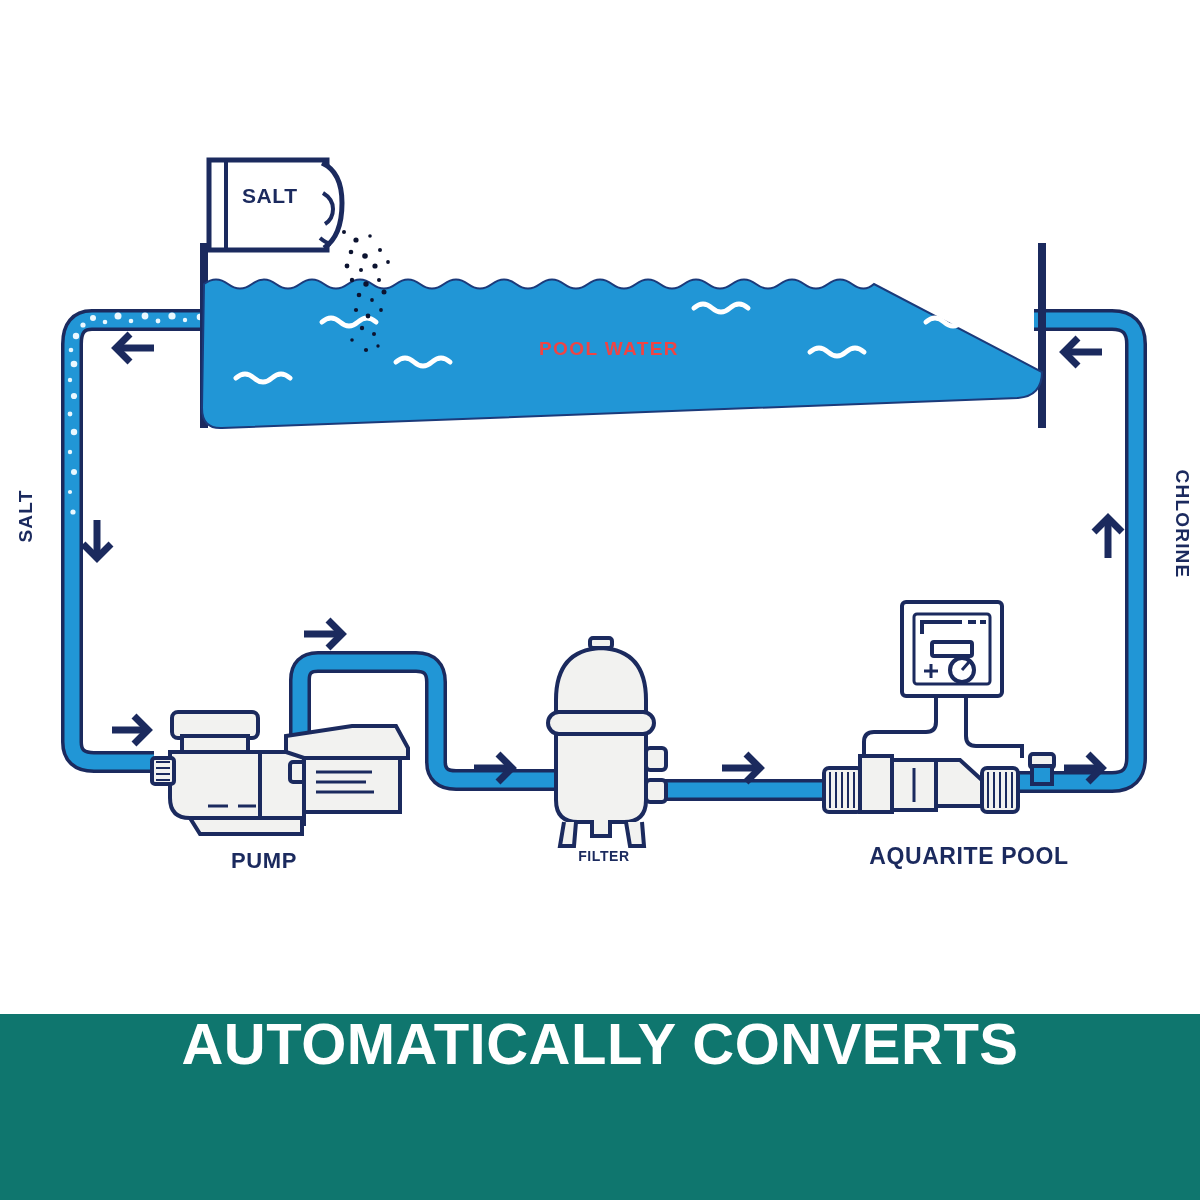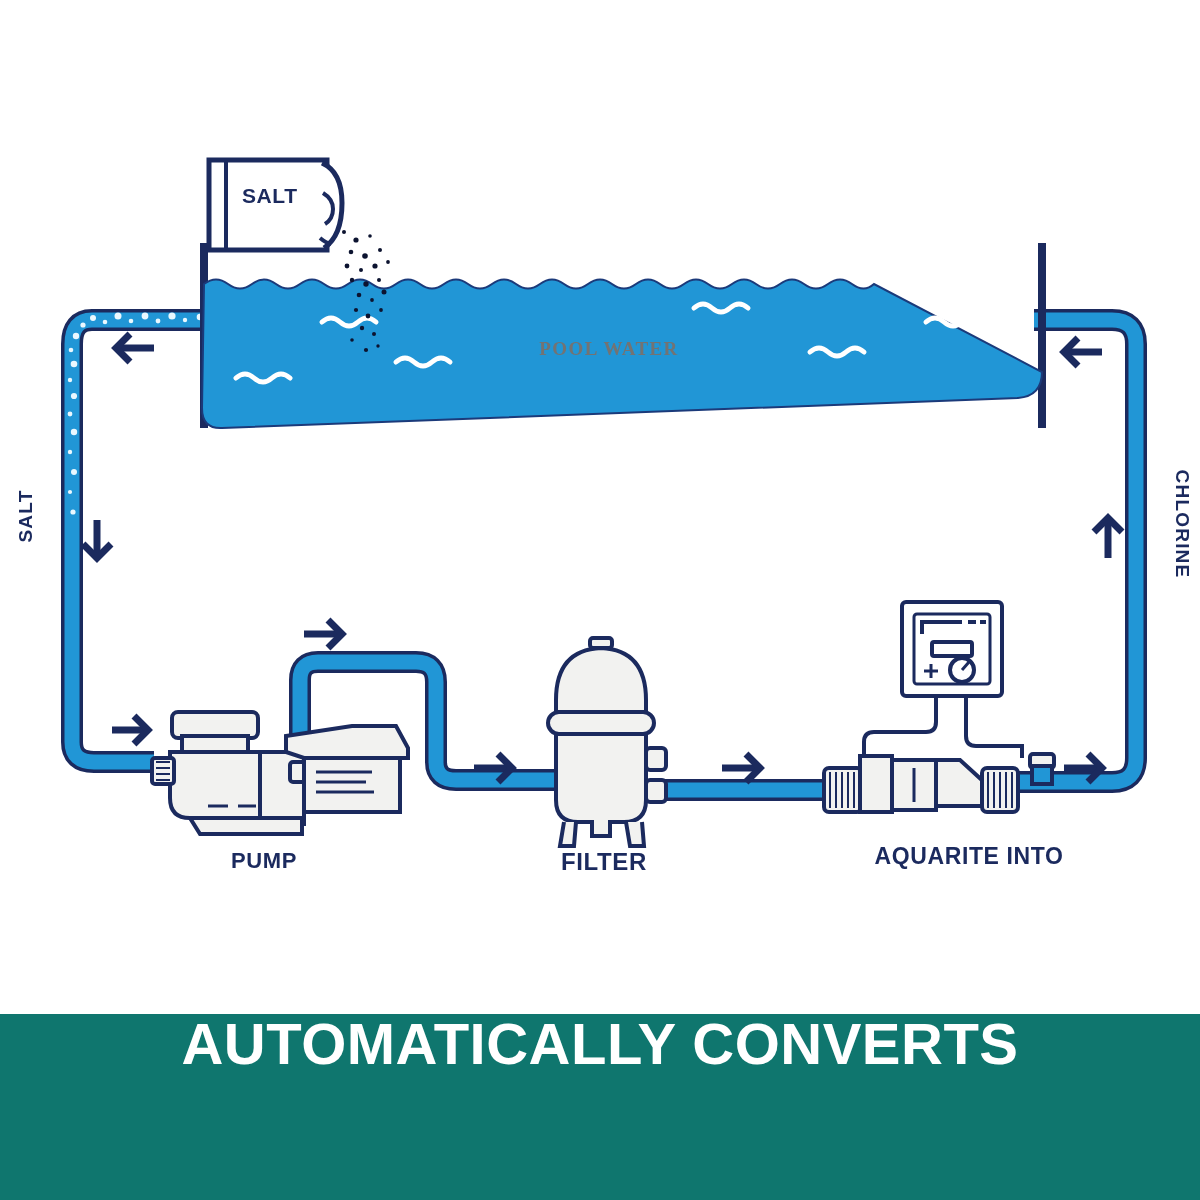--- a/index.html
+++ b/index.html
@@ -41,31 +41,30 @@
   .label {
     position: absolute;
     color: #1b2a5e;
     font-family: "Liberation Sans", sans-serif;
     font-weight: bold;
     text-align: center;
     white-space: nowrap;
     letter-spacing: 0.6px;
   }
   #label-pump { left: 160px; top: 848px; width: 200px; font-size: 22px; }
-  #label-filter { left: 505px; top: 848px; width: 190px; font-size: 24px; }
+  #label-filter { left: 505px; top: 848px; width: 190px; font-size: 14px; }
   #label-aquarite {
     left: 780px; top: 842px; width: 370px; font-size: 23px; line-height: 1.25;
   }
   #label-salt-bag {
     left: 238px; top: 184px; width: 80px; font-size: 21px; text-align: left;
   }
   #label-pool-water {
-    left: 505px; top: 338px; width: 200px; font-size: 19px; color: #737373;
+    left: 505px; top: 338px; width: 200px; font-size: 19px; color: #ef4444;
     letter-spacing: 1.4px;
-    font-family: Liberation Serif, serif;
   }
   #label-salt-pipe {
     left: -18px; top: 505px; width: 80px; font-size: 19px;
     transform: rotate(-90deg); letter-spacing: 1.2px;
   }
   #label-chlorine-pipe {
     left: 1118px; top: 513px; width: 120px; font-size: 19px;
     transform: rotate(90deg); letter-spacing: 1.2px;
   }
 </style>
@@ -369,21 +368,21 @@
 
     <div class="label" id="label-salt-pipe">SALT</div>
 
     <div class="label" id="label-chlorine-pipe">CHLORINE</div>
 
     <div class="label" id="label-pump">PUMP</div>
 
     <div class="label" id="label-filter">FILTER</div>
 
     <div class="label" id="label-aquarite">
-      <div>AQUARITE INTO</div>
+      <div>AQUARITE POOL</div>
     </div>
   </div>
 
   <div class="banner">
     <div class="banner-line">AUTOMATICALLY CONVERTS</div>
   </div>
 
 </div>
 
 </body></html>

